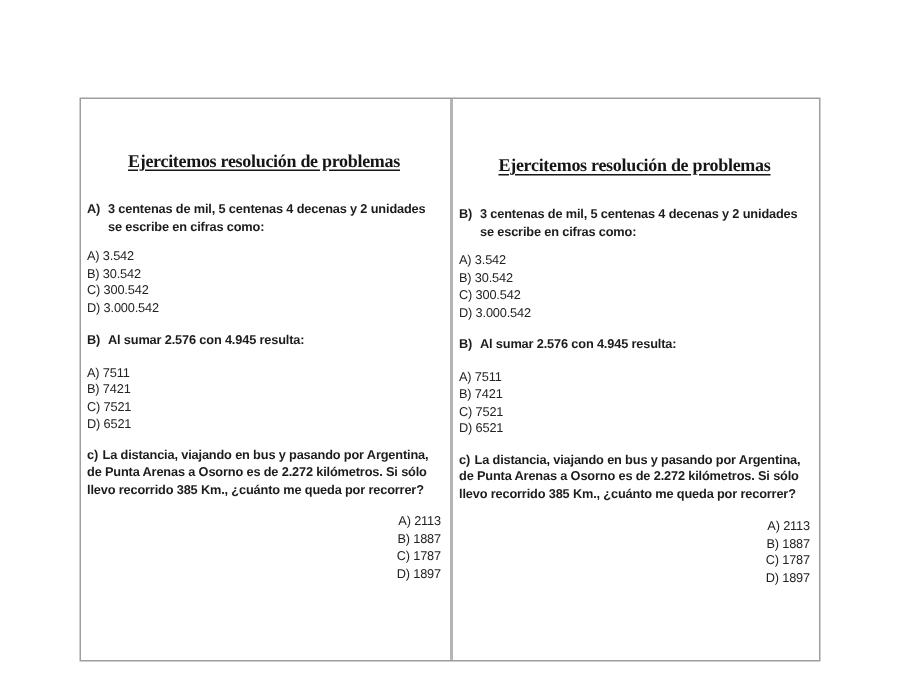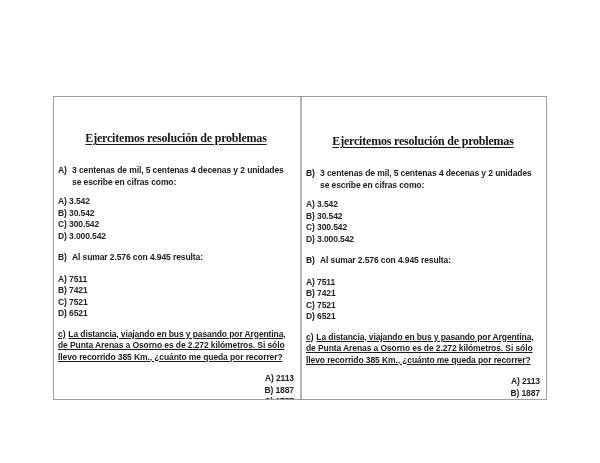--- a/index.html
+++ b/index.html
@@ -7,25 +7,24 @@
   .page {
     position: relative;
     width: 600px; height: 463px;
     background: #ffffff;
     font-family: "Liberation Sans", sans-serif;
     color: #1f1f1f;
   }
   .worksheet {
     position: absolute;
     left: 53px; top: 65px;
-    width: 494px; height: 304px;
+    width: 494px; height: 376px;
     border: 1px solid #9e9e9e;
     display: flex;
     background: #ffffff;
-    margin-top: 31px;
   }
   .col { overflow: hidden; height: 100%; }
   .col-left  { width: 246px; padding: 34px 6px 0 4px; }
   .col-right { flex: 1; border-left: 2px solid #b5b5b5; padding: 37px 6px 0 4px; }
   .ws-title {
     font-family: "Liberation Serif", serif;
     font-weight: bold;
     font-size: 12px; line-height: 14px;
     letter-spacing: -0.2px;
     text-align: center;
@@ -38,30 +37,30 @@
     font-weight: bold;
     font-size: 8.5px; line-height: 11.5px;
     letter-spacing: -0.1px;
     color: #1c1c1c;
   }
   .q-hanging { display: flex; }
   .q-hanging .q-label { flex: 0 0 14px; }
   .q-inline .q-label { display: inline; padding-right: 3px; }
   .q-inline .q-text { display: inline; }
   .opts {
-    font-weight: bold;
+    font-weight: normal;
     font-size: 8.5px; line-height: 11.5px;
     letter-spacing: -0.1px;
     color: #232323;
   }
   .q1 { margin-top: 20px; }
   .opts-1 { margin-top: 8px; }
   .q2 { margin-top: 10px; }
   .opts-2 { margin-top: 10px; }
-  .q3 { margin-top: 9px; text-decoration: underline; }
+  .q3 { margin-top: 9px; }
   .opts-3 { margin-top: 10px; text-align: right; }
 </style>
 </head>
 <body>
 
 <div class="page">
   <div class="worksheet">
 
     <div class="col col-left">
       <div class="ws-title">Ejercitemos resolución de problemas</div>

